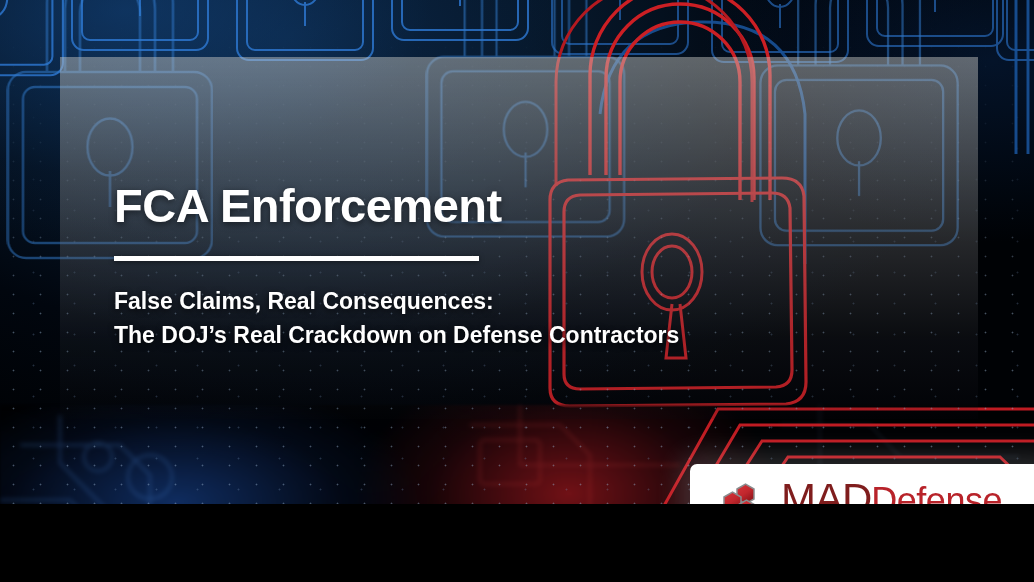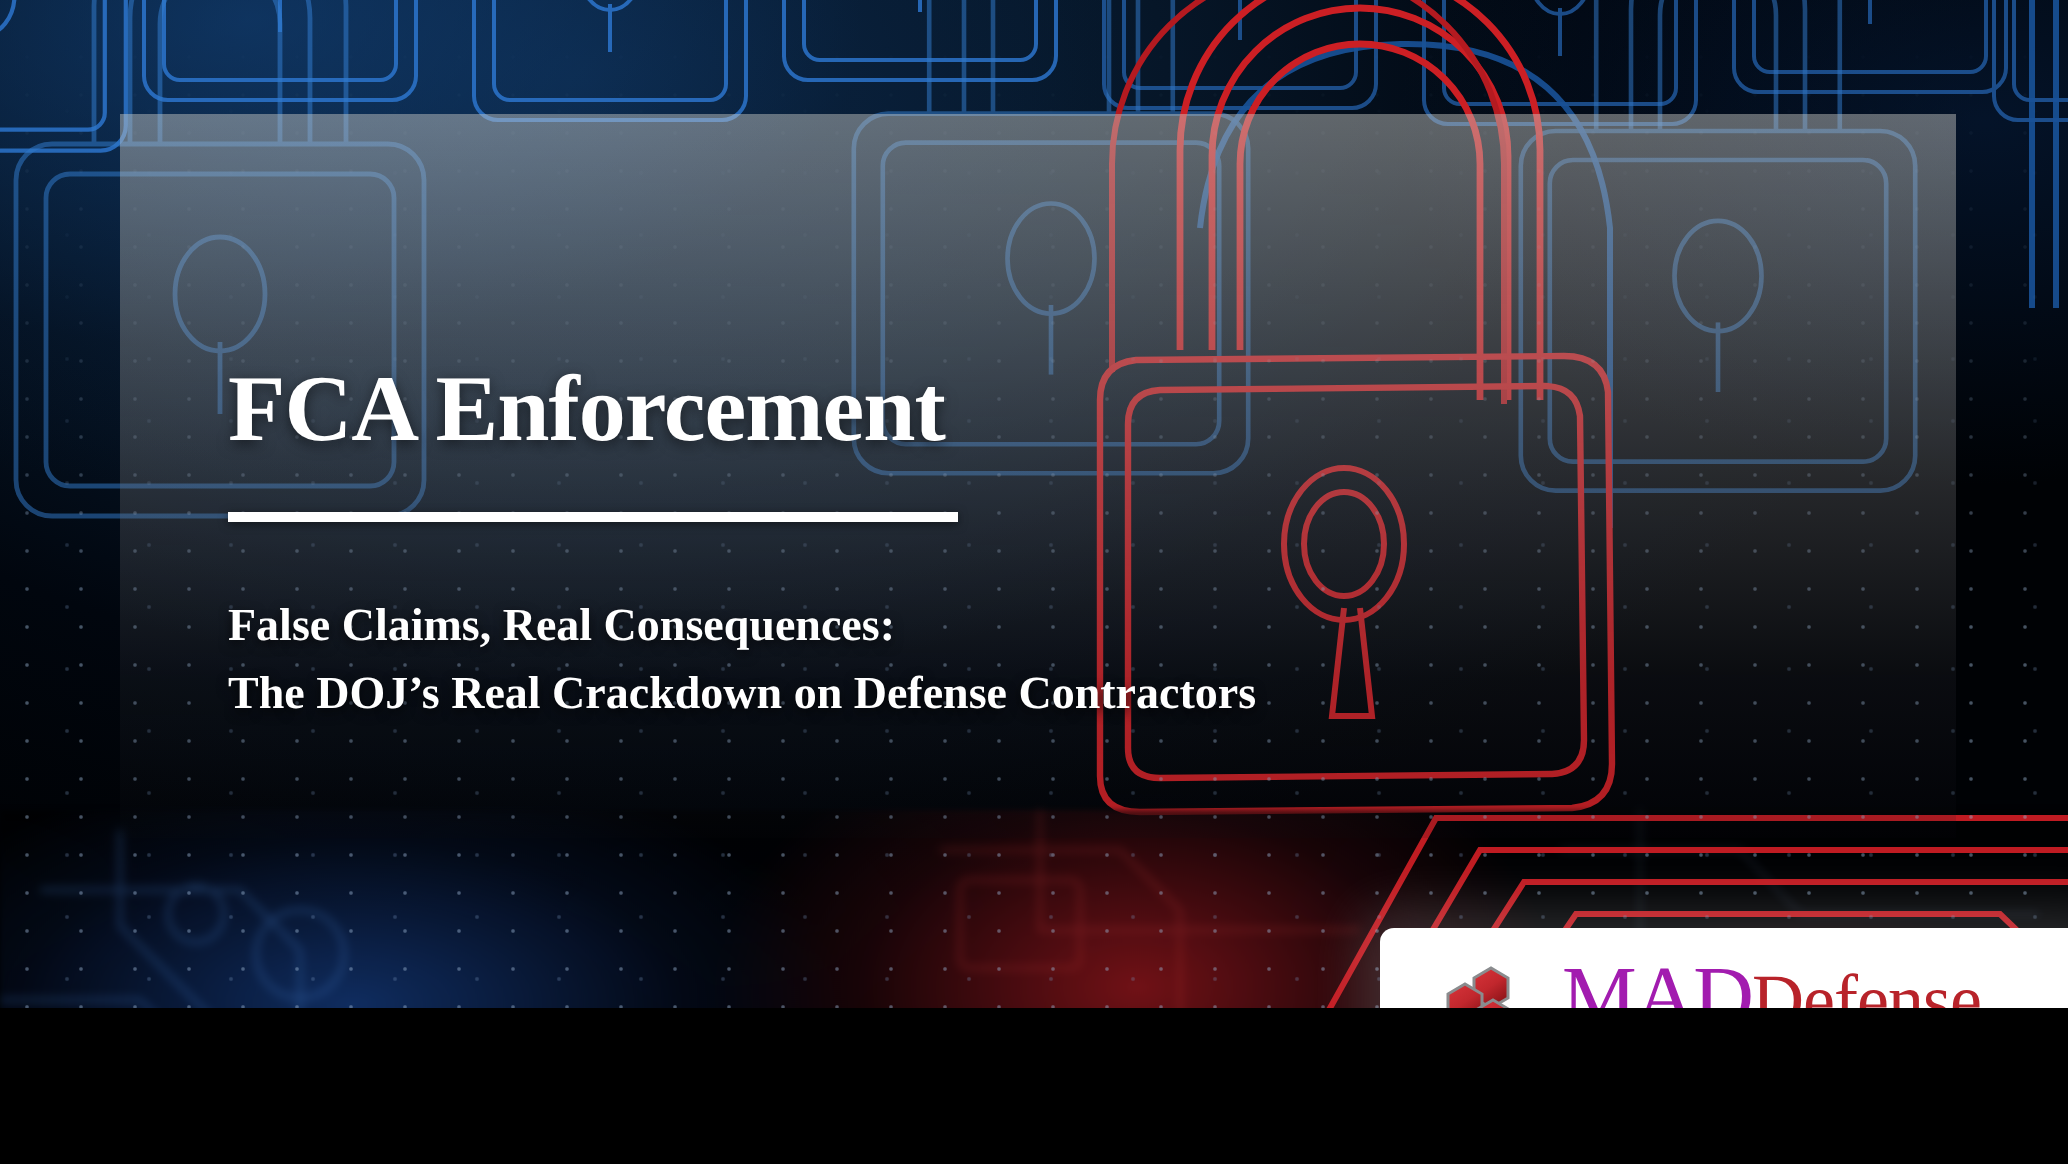--- a/index.html
+++ b/index.html
@@ -11,21 +11,20 @@
     font-family: "Liberation Sans", sans-serif;
   }
 
   
   .slide {
     position: relative;
     width: 1034px;
     height: 504px;
     overflow: hidden;
     background: #000105;
-    font-family: Liberation Serif, serif;
   }
 
   
   .bg-base {
     position: absolute;
     inset: 0;
     background:
       radial-gradient(ellipse 700px 420px at 28% 8%, #0b2746 0%, #061628 42%, #01060e 72%, #000205 100%),
       linear-gradient(180deg, #020a17 0%, #010610 45%, #000104 100%);
   }
@@ -140,21 +139,21 @@
     left: 114px;
     top: 256px;
     width: 365px;
     height: 5px;
     background: #ffffff;
     box-shadow: 0 1px 5px rgba(0,0,0,.5);
   }
   .subtitle {
     position: absolute;
     left: 114px;
-    top: 296px;
+    top: 284px;
     margin: 0;
     font-size: 23px;
     font-weight: 700;
     line-height: 34px;
     color: #ffffff;
     text-shadow: 0 2px 6px rgba(0,0,0,.75);
     white-space: nowrap;
   }
   .subtitle .sub-line { display: block; }
 
@@ -181,21 +180,21 @@
   .logo-mark svg { display: block; width: 100%; height: 100%; }
   .logo-wordmark {
     font-size: 42px;
     line-height: 1;
     letter-spacing: -1px;
     white-space: nowrap;
     margin-top: -3px;
   }
   .word-mad {
     font-weight: 400;
-    color: #a21caf;
+    color: #7f1d1d;
   }
   .word-security {
     font-weight: 400;
     color: #b8232a;
     font-size: 36px;
     letter-spacing: -0.5px;
   }
 </style>
 </head>
 <body>

